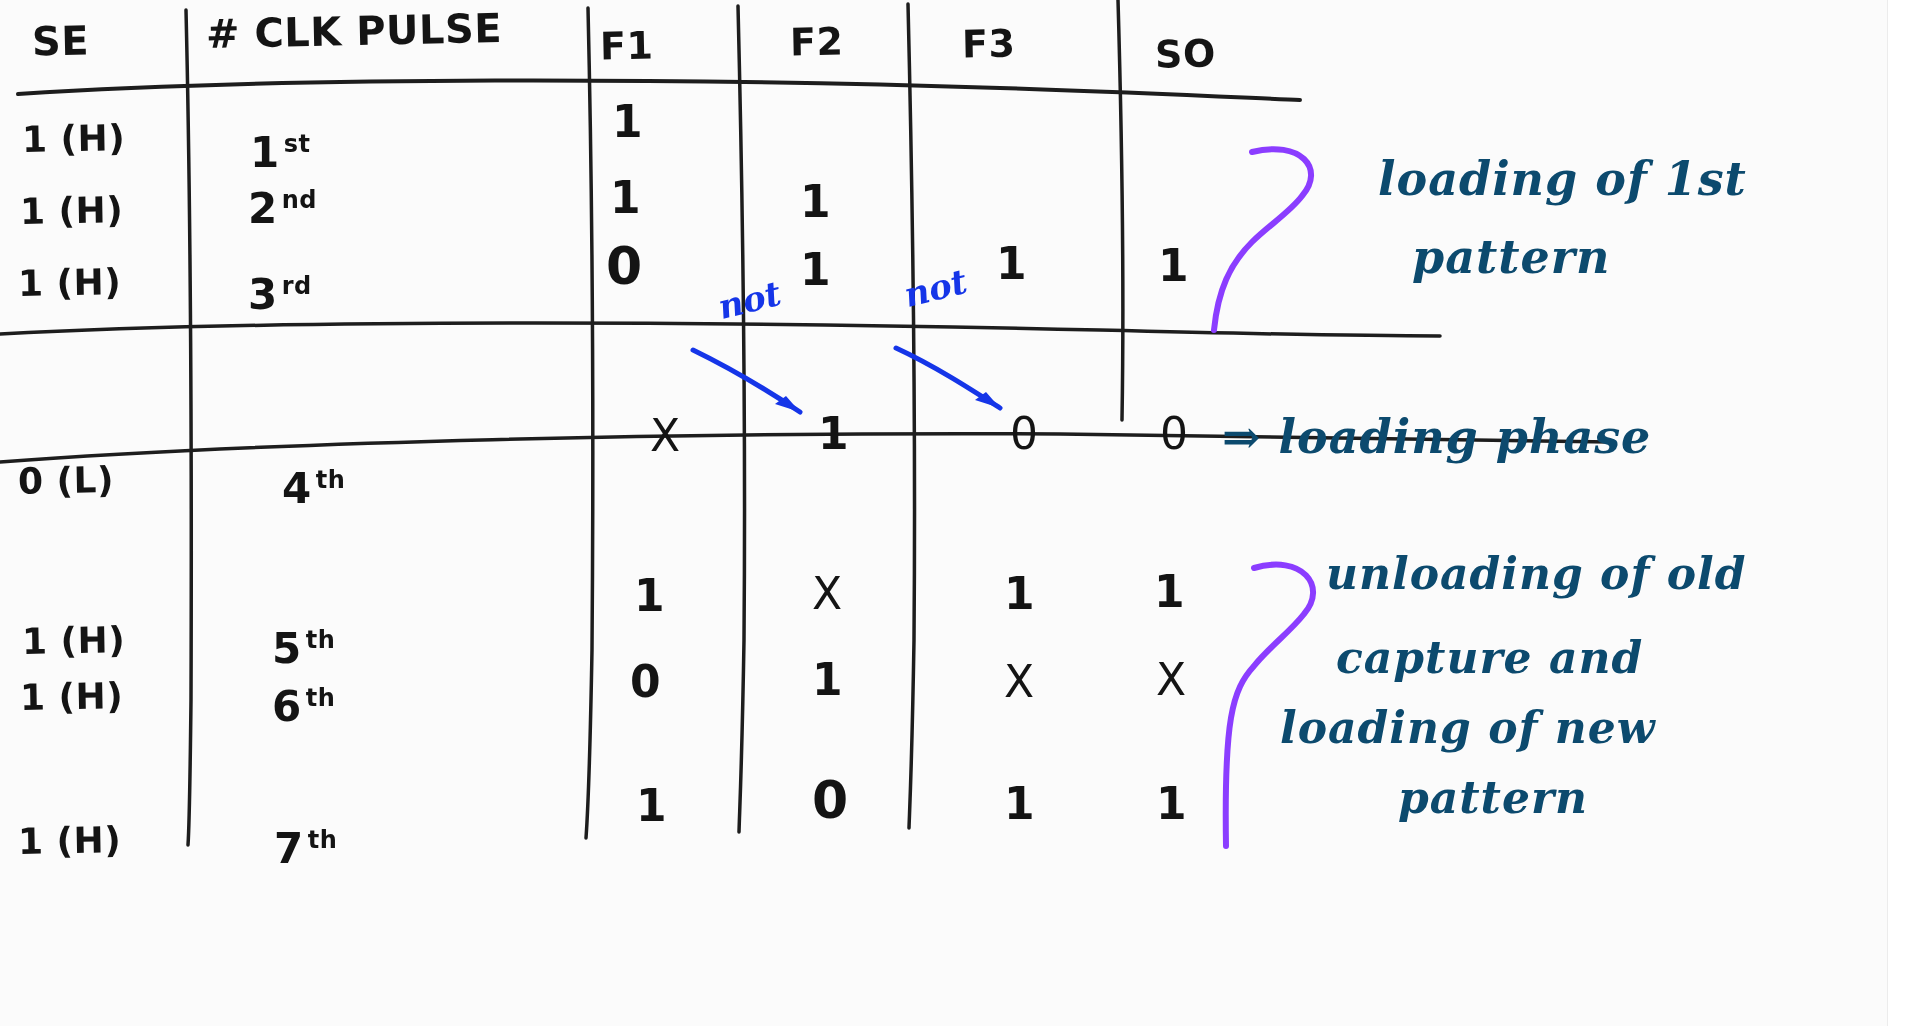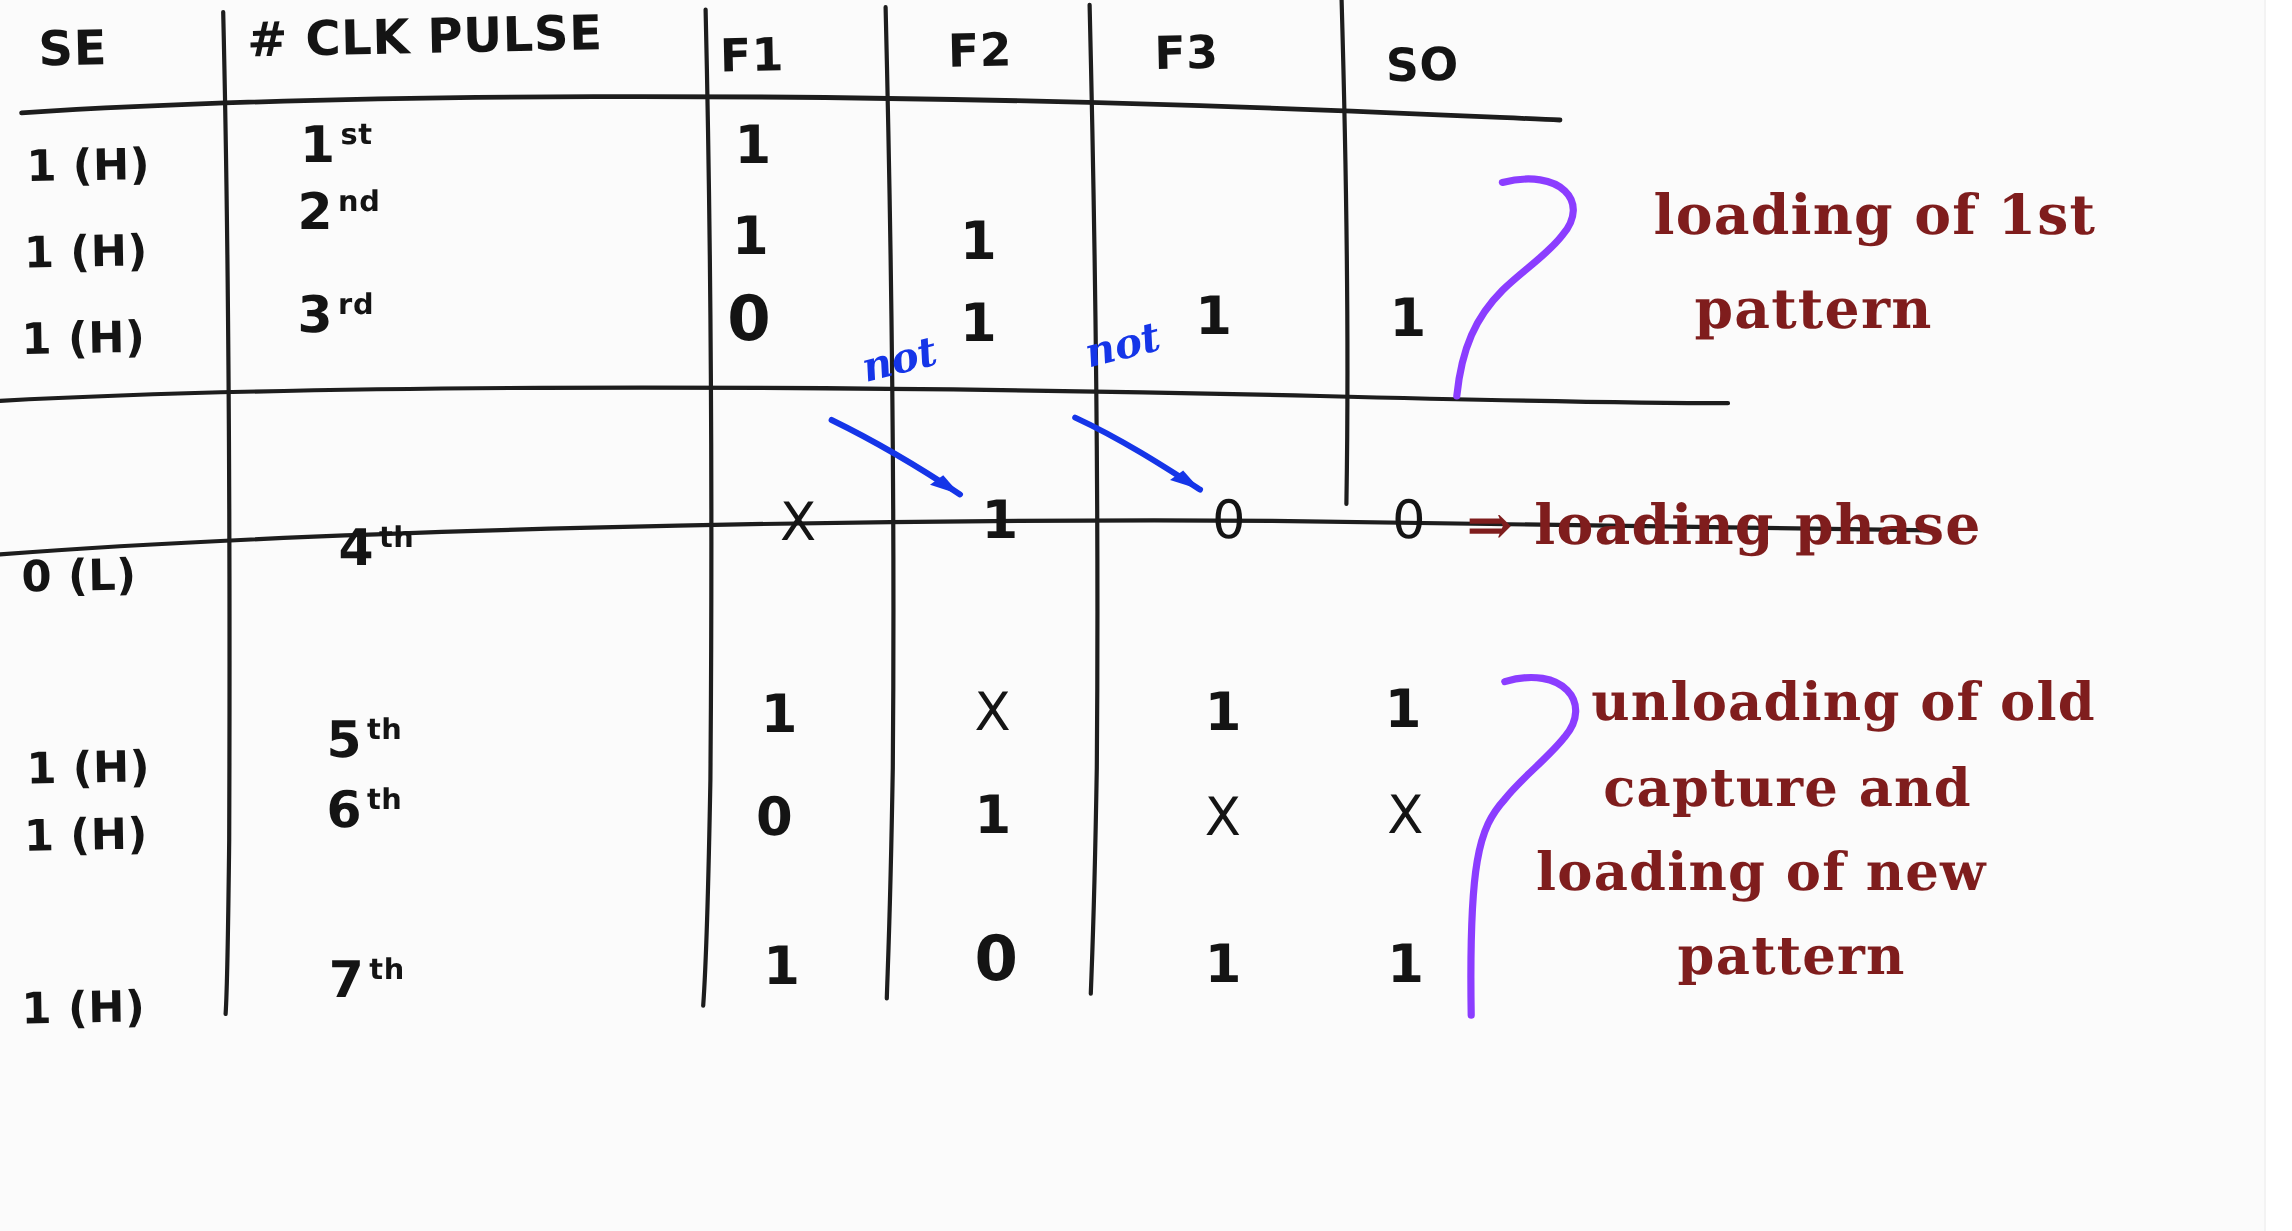--- a/index.html
+++ b/index.html
@@ -15,28 +15,28 @@
   .hand{font-family:"DejaVu Sans",sans-serif;font-weight:600;letter-spacing:0.5px;}
 
   
   .hdr{font-size:40px;font-weight:600;transform:rotate(-1.2deg);}
   .hdr.sm{font-size:38px;}
 
   
   .val{font-size:44px;font-weight:600;}
   .val.thin{font-weight:500;}
   .se{font-size:36px;font-weight:600;}
-  .pulse{font-size:42px;font-weight:600;}
+  .pulse{font-size:42px;font-weight:600;margin-top:32px;}
   .pulse sup{font-size:24px;font-weight:600;vertical-align:super;margin-left:4px;}
 
   
   svg.sheet{position:absolute;left:0;top:0;width:1910px;height:1026px;pointer-events:none;}
 
   
-  .anno{position:absolute;color:#7f1d1d;white-space:nowrap;font-family:"DejaVu Serif",serif;font-size:46px;font-weight:600;letter-spacing:1px;}
+  .anno{position:absolute;color:#0c4a6e;white-space:nowrap;font-family:"DejaVu Serif",serif;font-style:italic;font-size:46px;font-weight:600;letter-spacing:1px;}
   .anno.small{font-size:44px;}
   .blue{position:absolute;color:#1535E8;font-family:"DejaVu Serif",serif;font-style:italic;font-weight:700;font-size:34px;}
   .notlbl{transform:rotate(-14deg);}
 </style>
 </head>
 <body>
 
 <div class="page-edge"></div>
 
 <svg class="sheet" viewBox="0 0 1910 1026">
@@ -144,16 +144,16 @@
 <div class="ink hand val" style="left:636px; top:780px;">1</div>
 <div class="ink hand val" style="left:812px; top:770px; font-size:52px;">0</div>
 <div class="ink hand val" style="left:1004px;top:778px;">1</div>
 <div class="ink hand val" style="left:1156px;top:778px;">1</div>
 
 <div class="anno" style="left:1378px; top:152px;">loading of 1st</div>
 <div class="anno" style="left:1412px; top:230px;">pattern</div>
 
 <div class="anno" style="left:1222px; top:410px;">⇒ loading phase</div>
 
-<div class="anno small" style="left:1326px; top:560px;">unloading of old</div>
+<div class="anno small" style="left:1326px; top:548px;">unloading of old</div>
 <div class="anno small" style="left:1336px; top:632px;">capture and</div>
 <div class="anno small" style="left:1280px; top:702px;">loading of new</div>
 <div class="anno small" style="left:1398px; top:772px;">pattern</div>
 
 </body></html>

